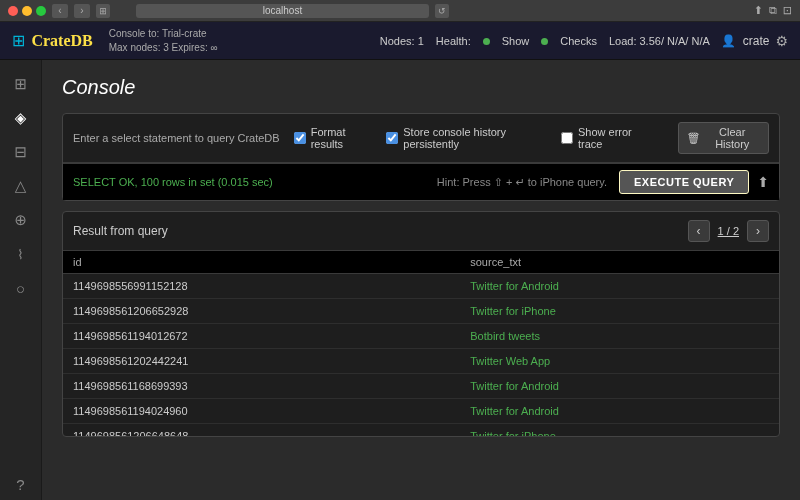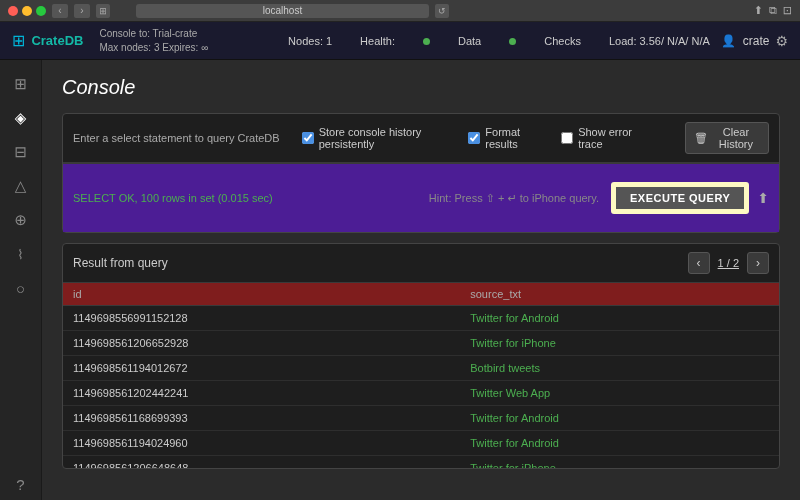--- a/index.html
+++ b/index.html
@@ -12,74 +12,74 @@
     .tl-red { background: #ff5f56; }
     .tl-yellow { background: #ffbd2e; }
     .tl-green { background: #27c93f; }
     .nav-btn { background: #555; border: none; color: #aaa; font-size: 10px; cursor: pointer; width: 16px; height: 14px; border-radius: 2px; display: flex; align-items: center; justify-content: center; }
     .address-bar { flex: 1; background: #555; border-radius: 3px; height: 14px; display: flex; align-items: center; justify-content: center; color: #ccc; font-size: 10px; }
 
     
     .appbar { height: 38px; background: #1a1a2e; display: flex; align-items: center; padding: 0 12px; border-bottom: 1px solid #111; }
     .logo { display: flex; align-items: center; gap: 6px; margin-right: 16px; }
     .logo-icon { color: #00b4d8; font-size: 16px; }
-    .logo-text { color: #14b8a6; font-weight: bold; font-size: 13px; }
+    .logo-text { color: #fde047; font-weight: bold; font-size: 16px; font-family: Liberation Serif, serif; }
     .license-info { font-size: 10px; color: #aaa; line-height: 1.4; }
     .appbar-spacer { flex: 1; }
-    .appbar-stats { display: flex; gap: 28px; align-items: center; font-size: 11px; color: #ccc; }
+    .appbar-stats { display: flex; gap: 12px; align-items: center; font-size: 11px; color: #ccc; }
     .dot-green { width: 7px; height: 7px; border-radius: 50%; background: #4caf50; display: inline-block; }
     .appbar-user { display: flex; align-items: center; gap: 6px; margin-left: 12px; }
     .gear-icon { color: #aaa; font-size: 14px; cursor: pointer; }
 
     
     .main { display: flex; height: calc(500px - 22px - 38px); }
 
     
     .sidebar { width: 42px; background: #252525; border-right: 1px solid #1a1a1a; display: flex; flex-direction: column; align-items: center; padding-top: 8px; gap: 2px; }
     .sidebar-item { width: 34px; height: 32px; display: flex; align-items: center; justify-content: center; border-radius: 4px; cursor: pointer; color: #888; font-size: 15px; }
     .sidebar-item.active { color: #fff; }
 
     
     .content { flex: 1; padding: 16px 20px; overflow: hidden; background: #2b2b2b; }
     .page-title { font-size: 20px; color: #fff; font-weight: 400; margin-bottom: 14px; font-style: italic; }
 
     
     .console-panel { background: #1e1e1e; border: 1px solid #444; border-radius: 4px; }
-    .console-toolbar { display: flex; align-items: center; padding: 8px 10px; border-bottom: 1px solid #3a3a3a; gap: 22px; }
+    .console-toolbar { display: flex; align-items: center; padding: 8px 10px; border-bottom: 1px solid #3a3a3a; gap: 14px; }
     .console-label { color: #aaa; font-size: 11px; flex: 0 0 auto; }
     .checkbox-item { display: flex; align-items: center; gap: 5px; font-size: 11px; color: #ccc; }
     .checkbox-item input[type=checkbox] { accent-color: #4a90e2; width: 12px; height: 12px; }
     .toolbar-spacer { flex: 1; }
     .clear-btn { background: #3a3a3a; border: 1px solid #555; color: #ccc; font-size: 11px; padding: 3px 8px; border-radius: 3px; cursor: pointer; display: flex; align-items: center; gap: 4px; }
 
     
     .editor-area { padding: 10px 12px; min-height: 70px; font-family: 'Courier New', monospace; font-size: 13px; background: #1e1e1e; }
     .sql-keyword { color: #cc7832; }
     .sql-star { color: #e8e8e8; }
     .sql-table { color: #e8e8e8; }
     .sql-num { color: #6897bb; }
     .sql-cursor { border-right: 2px solid #e8e8e8; }
 
     
-    .status-bar { display: flex; align-items: center; padding: 18px 10px; border-top: 1px solid #3a3a3a; background: #4c1d95; }
+    .status-bar { display: flex; align-items: center; padding: 6px 10px; border-top: 1px solid #3a3a3a; background: #000000; }
     .status-ok { color: #4caf50; font-size: 11px; }
     .status-hint { color: #888; font-size: 11px; margin-left: auto; }
-    .execute-btn { background: #555; border: 5px solid #fef9c3; color: #fff; font-size: 11px; font-weight: bold; padding: 5px 14px; border-radius: 3px; cursor: pointer; margin-left: 12px; letter-spacing: 0.5px; }
+    .execute-btn { background: #555; border: 1px solid #fef9c3; color: #fff; font-size: 11px; font-weight: bold; padding: 5px 14px; border-radius: 3px; cursor: pointer; margin-left: 12px; letter-spacing: 0.5px; }
     .share-icon { color: #aaa; margin-left: 8px; cursor: pointer; font-size: 14px; }
 
     
     .results-header { display: flex; align-items: center; padding: 8px 10px; border-bottom: 1px solid #3a3a3a; justify-content: space-between; }
     .results-title { color: #ccc; font-size: 12px; }
     .results-spacer { flex: 1; }
     .pagination { display: flex; align-items: center; gap: 8px; }
     .page-btn { background: #3a3a3a; border: 1px solid #555; color: #ccc; width: 22px; height: 22px; border-radius: 3px; cursor: pointer; font-size: 12px; display: flex; align-items: center; justify-content: center; }
     .page-info { color: #ccc; font-size: 11px; text-decoration: underline; }
 
     .results-table { width: 100%; border-collapse: collapse; }
-    .results-table thead tr { background: #7f1d1d; }
+    .results-table thead tr { background: #000000; }
     .results-table th { text-align: left; padding: 5px 10px; color: #aaa; font-weight: 500; font-size: 11px; border-bottom: 1px solid #3a3a3a; }
     .results-table td { padding: 6px 10px; border-bottom: 1px solid #2e2e2e; font-size: 11px; color: #ccc; }
     .results-table td.source { color: #4caf50; }
     .results-container { max-height: 185px; overflow-y: auto; }
 
     .results-panel { background: #1e1e1e; border: 1px solid #444; border-radius: 4px; margin-top: 10px; }
   </style>
 </head>
 <body>
 
@@ -116,21 +116,21 @@
   </div>
   <div class="license-info">
     <div>Console to: Trial-crate</div>
     <div>Max nodes: 3  Expires: ∞</div>
   </div>
   <div class="appbar-spacer"></div>
   <div class="appbar-stats">
     <span>Nodes: 1</span>
     <span>Health:</span>
     <span><span class="dot-green"></span></span>
-    <span>Data</span>
+    <span>Show</span>
     <span><span class="dot-green"></span></span>
     <span>Checks</span>
     <span>Load: 3.56/ N/A/ N/A</span>
   </div>
   <div class="appbar-user">
     <span>👤</span>
     <span>crate</span>
     <span class="gear-icon">⚙</span>
   </div>
 </div>
@@ -166,25 +166,25 @@
   </div>
 
   <div class="content">
     <div class="page-title">Console</div>
 
     <div class="console-panel">
       <div class="console-toolbar">
         <span class="console-label">Enter a select statement to query CrateDB</span>
         <label class="checkbox-item">
           <input type="checkbox" checked="" style="">
-          <span>Store console history persistently</span>
+          <span>Format results</span>
         </label>
         <label class="checkbox-item">
           <input type="checkbox" checked="" style="">
-          <span>Format results</span>
+          <span>Store console history persistently</span>
         </label>
         <label class="checkbox-item">
           <input type="checkbox" style="">
           <span>Show error trace</span>
         </label>
         <div class="toolbar-spacer"></div>
         <button class="clear-btn">
           <span>🗑</span>
           <span>Clear History</span>
         </button>

